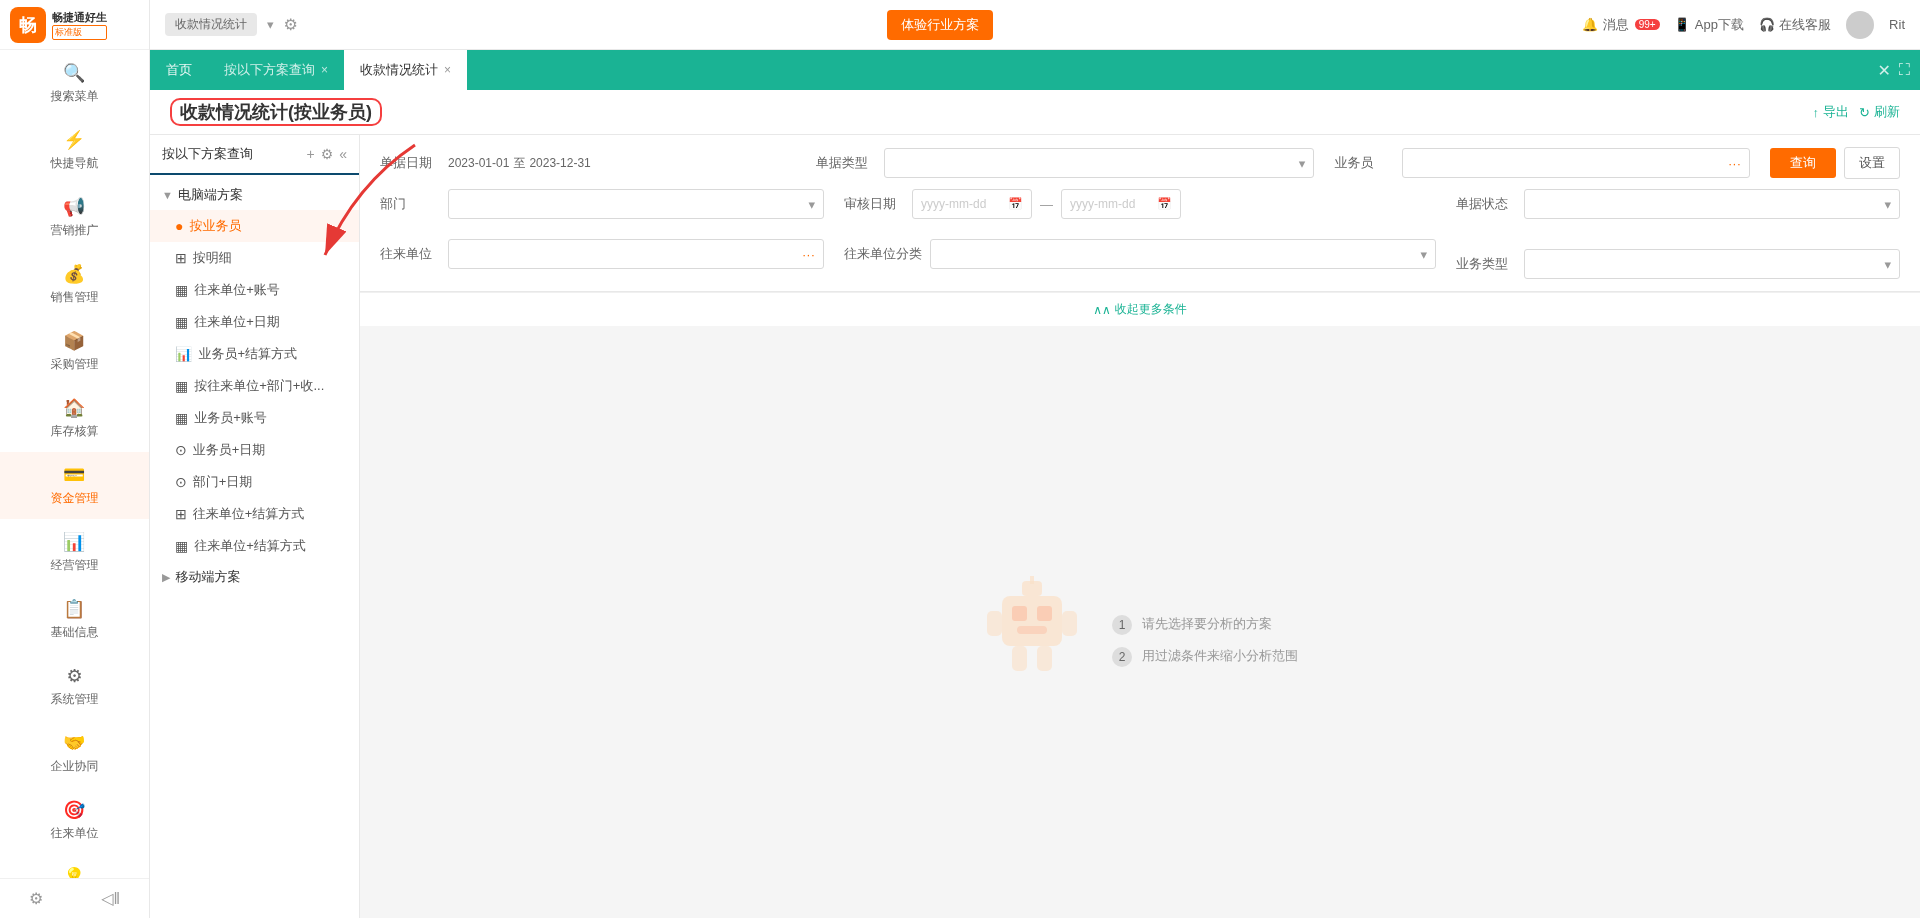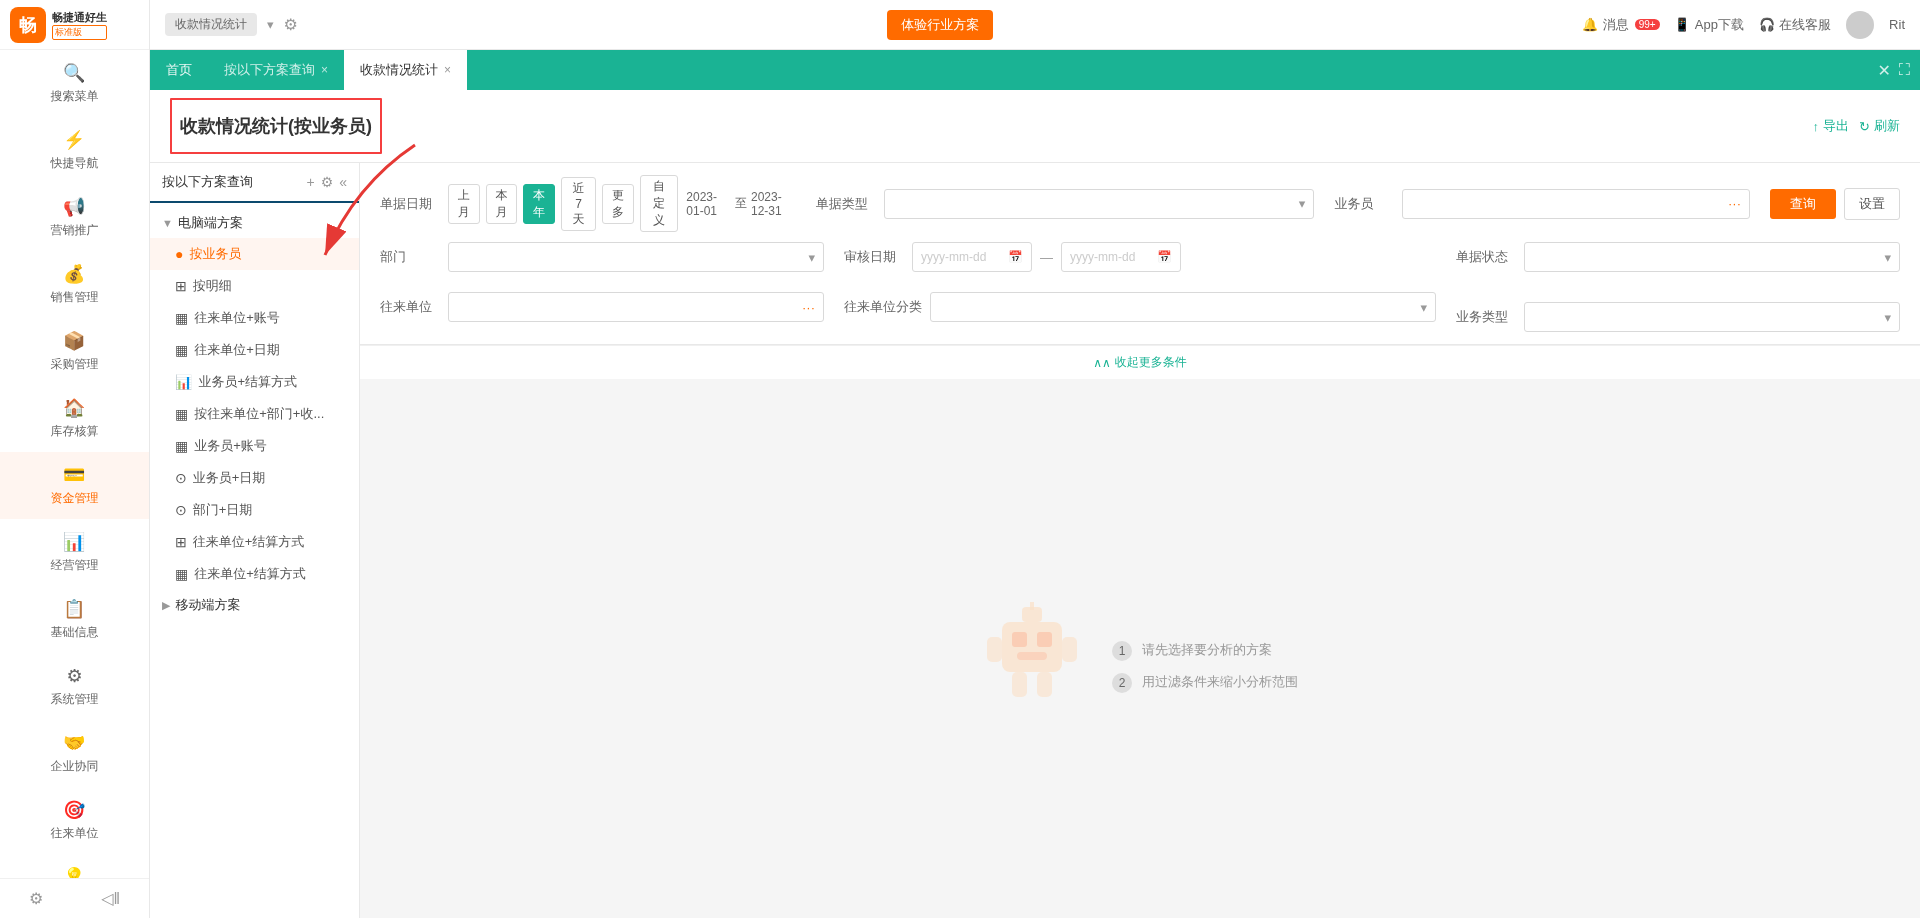--- a/index.html
+++ b/index.html
@@ -37,21 +37,21 @@
     .tab { padding: 0 16px; height: 40px; display: flex; align-items: center; cursor: pointer; color: rgba(255,255,255,0.8); font-size: 13px; position: relative; }
     .tab.active { background: #fff; color: #333; }
     .tab-home { color: rgba(255,255,255,0.9); }
     .tab-close { margin-left: 6px; font-size: 12px; color: rgba(255,255,255,0.7); cursor: pointer; }
     .tab.active .tab-close { color: #999; }
     .window-controls { margin-left: auto; display: flex; align-items: center; gap: 8px; padding-right: 10px; }
     .win-btn { color: rgba(255,255,255,0.8); font-size: 16px; cursor: pointer; }
 
     
     .page-header { background: #fff; padding: 8px 20px; display: flex; align-items: center; justify-content: space-between; border-bottom: 1px solid #e8e8e8; }
-    .page-title { font-size: 18px; font-weight: bold; color: #333; border: 2px solid #f53f3f; padding: 14px 8px; border-radius: 1px; }
+    .page-title { font-size: 18px; font-weight: bold; color: #333; border: 2px solid #f53f3f; padding: 0 8px; border-radius: 10px; }
     .page-actions { display: flex; gap: 10px; }
     .action-btn { display: flex; align-items: center; gap: 4px; cursor: pointer; color: #1ab394; font-size: 13px; }
 
     
     .content { flex: 1; display: flex; overflow: hidden; }
 
     
     .left-panel { width: 210px; background: #fff; border-right: 1px solid #e8e8e8; display: flex; flex-direction: column; flex-shrink: 0; }
     .panel-header { padding: 10px 12px; display: flex; align-items: center; justify-between; border-bottom: 1px solid #f0f0f0; }
     .panel-header-title { font-size: 13px; color: #333; flex: 1; }
@@ -302,28 +302,20 @@
       </div>
     </div>
 
     <div class="right-panel">
 
       <div class="filter-area">
 
         <div class="filter-row">
           <div class="filter-item">
             <span class="filter-label">单据日期</span>
-            <div class="filter-date-group">
-              <button class="date-btn">上月</button>
-              <button class="date-btn">本月</button>
-              <button class="date-btn active">本年</button>
-              <button class="date-btn">近7天</button>
-              <button class="date-btn">更多</button>
-              <button class="date-btn">自定义</button>
-            </div>
             <div class="date-range">
               <span>2023-01-01</span>
               <span> 至 </span>
               <span>2023-12-31</span>
             </div>
           </div>
           <div class="filter-item" style="flex:1.2;">
             <span class="filter-label">单据类型</span>
             <div class="filter-select" style="flex:1;">
               <span></span>

